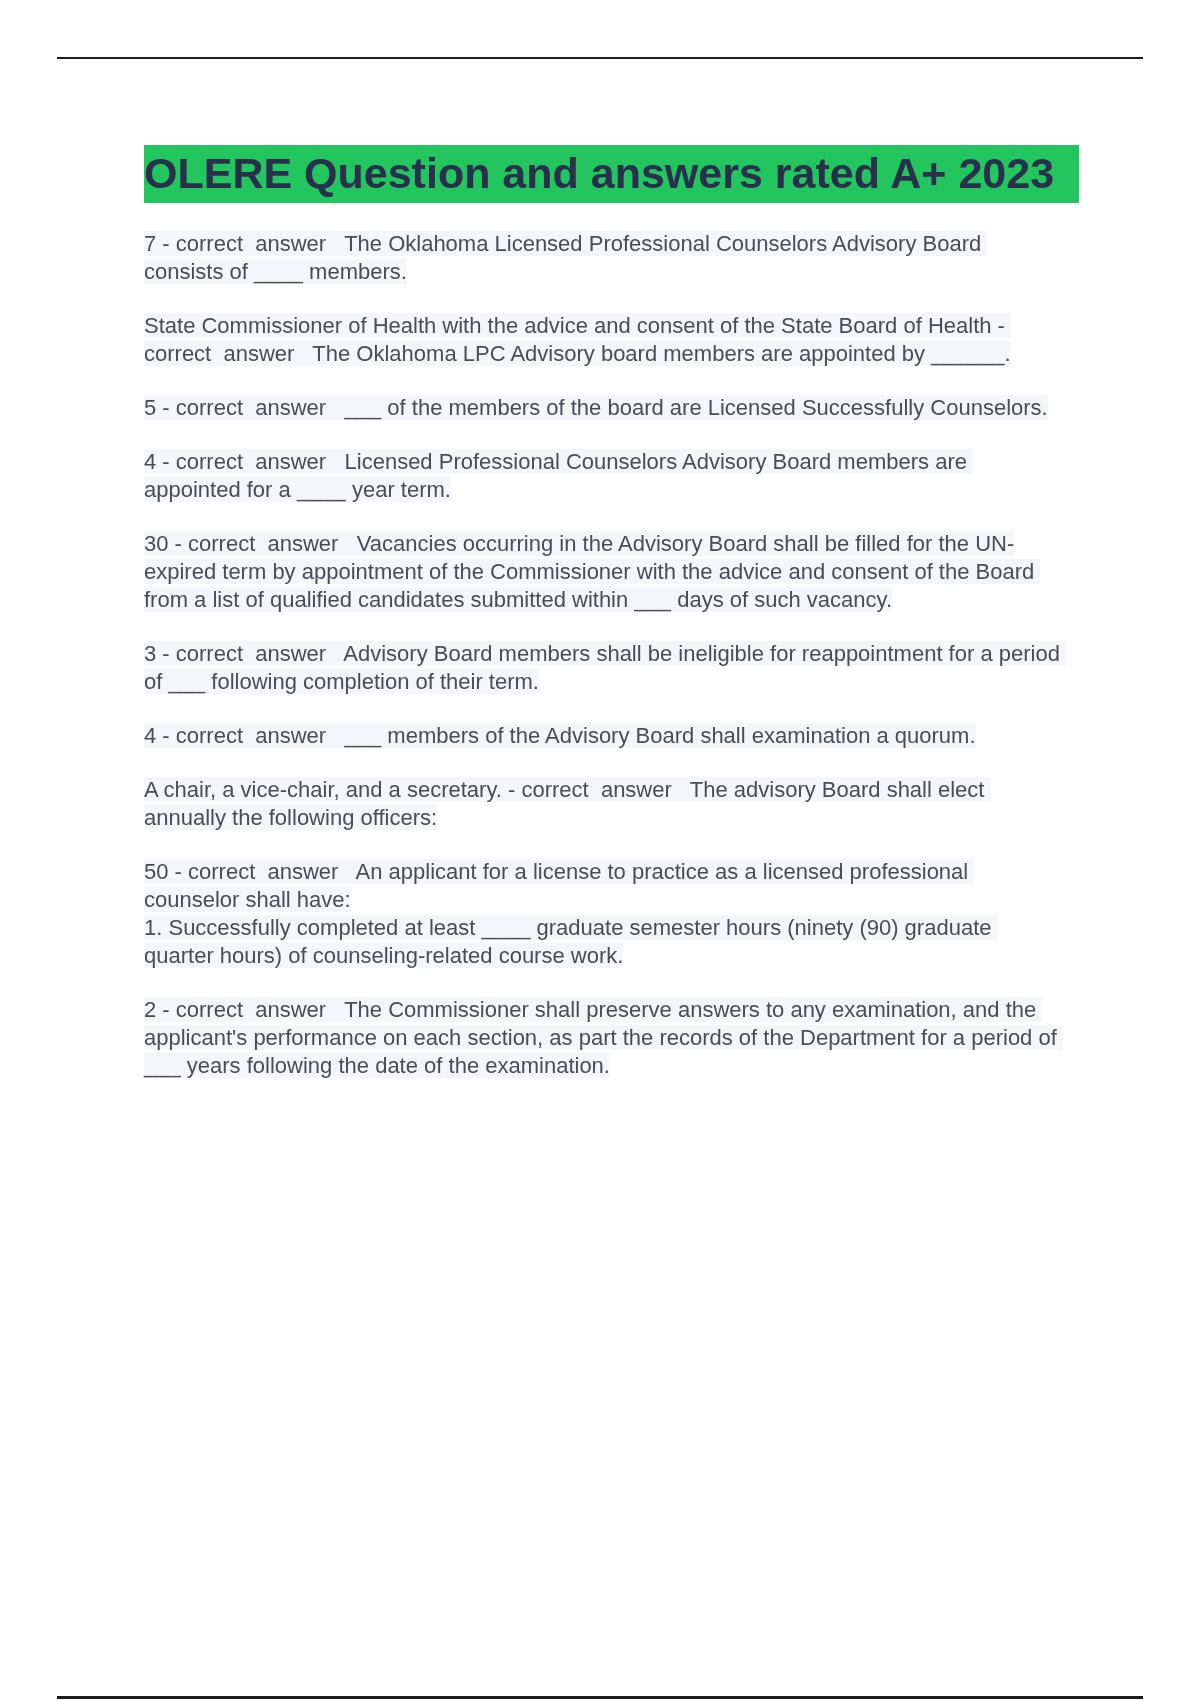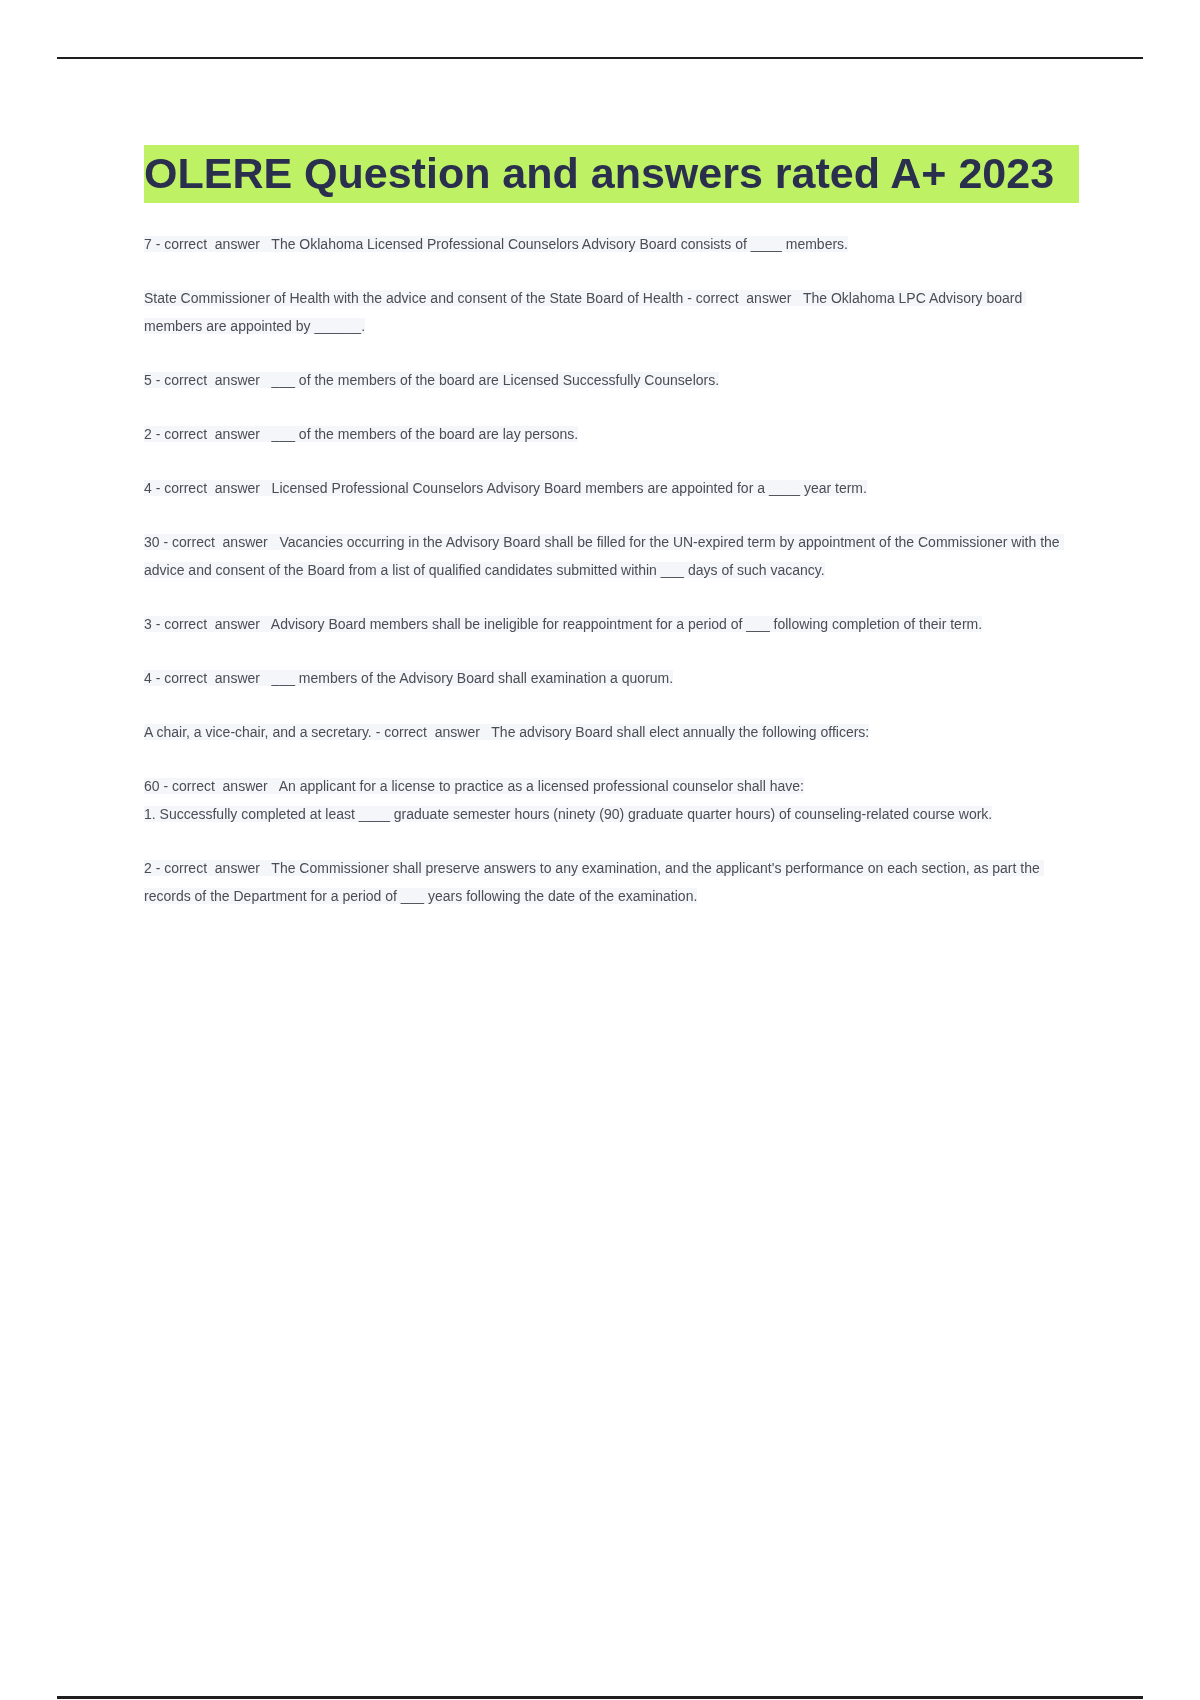--- a/index.html
+++ b/index.html
@@ -24,41 +24,41 @@
   .rule.top { top: 57px; }
   .rule.bottom { top: 1696px; left: 57px; width: 1086px; height: 3px; }
 
   .page {
     position: absolute;
     left: 144px;
     top: 145px;
     width: 935px;
   }
   .title-block {
-    background: #bef264;
+    background: #22c55e;
     padding: 0 0 2px 0;
     margin-left: 0;
     width: 935px;
   }
   .title {
     font-family: "Liberation Sans", sans-serif;
     font-weight: bold;
     font-size: 43px;
     line-height: 56px;
     color: #2a2f4e;
     margin: 0;
     padding-top: 0;
     letter-spacing: 0px;
   }
 
   .entries {
     margin-top: 27px;
   }
   .entry {
-    font-size: 14px;
+    font-size: 22px;
     line-height: 28px;
     color: #4a4d55;
     margin: 0 16px 26px 0;
   }
   .entry .line {
     display: inline;
     background: #f5f6fa;
     box-decoration-break: clone;
     -webkit-box-decoration-break: clone;
     white-space: pre-wrap;
@@ -76,34 +76,33 @@
     <h1 class="title">OLERE Question and answers rated A+ 2023</h1>
   </div>
 
   <div class="entries">
     <p class="entry"><span class="line"><span class="ans">7</span><span class="sep"> - correct  answer   </span><span class="q">The Oklahoma Licensed Professional Counselors Advisory Board consists of ____ members.</span></span></p>
 
     <p class="entry"><span class="line"><span class="ans">State Commissioner of Health with the advice and consent of the State Board of Health</span><span class="sep"> - correct  answer   </span><span class="q">The Oklahoma LPC Advisory board members are appointed by ______.</span></span></p>
 
     <p class="entry"><span class="line"><span class="ans">5</span><span class="sep"> - correct  answer   </span><span class="q">___ of the members of the board are Licensed Successfully Counselors.</span></span></p>
 
-    <p class="entry"><span class="line"><span class="ans">2</span><span class="sep"> - correct  answer   </span><span class="q">___ of the members of the board are lay persons.</span></span></p>
 
     <p class="entry"><span class="line"><span class="ans">4</span><span class="sep"> - correct  answer   </span><span class="q">Licensed Professional Counselors Advisory Board members are appointed for a ____ year term.</span></span></p>
 
     <p class="entry"><span class="line"><span class="ans">30</span><span class="sep"> - correct  answer   </span><span class="q">Vacancies occurring in the Advisory Board shall be filled for the UN-expired term by appointment of the Commissioner with the advice and consent of the Board from a list of qualified candidates submitted within ___ days of such vacancy.</span></span></p>
 
     <p class="entry"><span class="line"><span class="ans">3</span><span class="sep"> - correct  answer   </span><span class="q">Advisory Board members shall be ineligible for reappointment for a period of ___ following completion of their term.</span></span></p>
 
 
     <p class="entry"><span class="line"><span class="ans">4</span><span class="sep"> - correct  answer   </span><span class="q">___ members of the Advisory Board shall examination a quorum.</span></span></p>
 
     <p class="entry"><span class="line"><span class="ans">A chair, a vice-chair, and a secretary.</span><span class="sep"> - correct  answer   </span><span class="q">The advisory Board shall elect annually the following officers:</span></span></p>
 
-    <p class="entry"><span class="line"><span class="ans">60</span><span class="sep"> - correct  answer   </span><span class="q">An applicant for a license to practice as a licensed professional counselor shall have:
+    <p class="entry"><span class="line"><span class="ans">50</span><span class="sep"> - correct  answer   </span><span class="q">An applicant for a license to practice as a licensed professional counselor shall have:
 1. Successfully completed at least ____ graduate semester hours (ninety (90) graduate quarter hours) of counseling-related course work.</span></span></p>
 
 
     <p class="entry"><span class="line"><span class="ans">2</span><span class="sep"> - correct  answer   </span><span class="q">The Commissioner shall preserve answers to any examination, and the applicant's performance on each section, as part the records of the Department for a period of ___ years following the date of the examination.</span></span></p>
   </div>
 </div>
 
 <div class="rule bottom"></div>
 
 </body></html>

